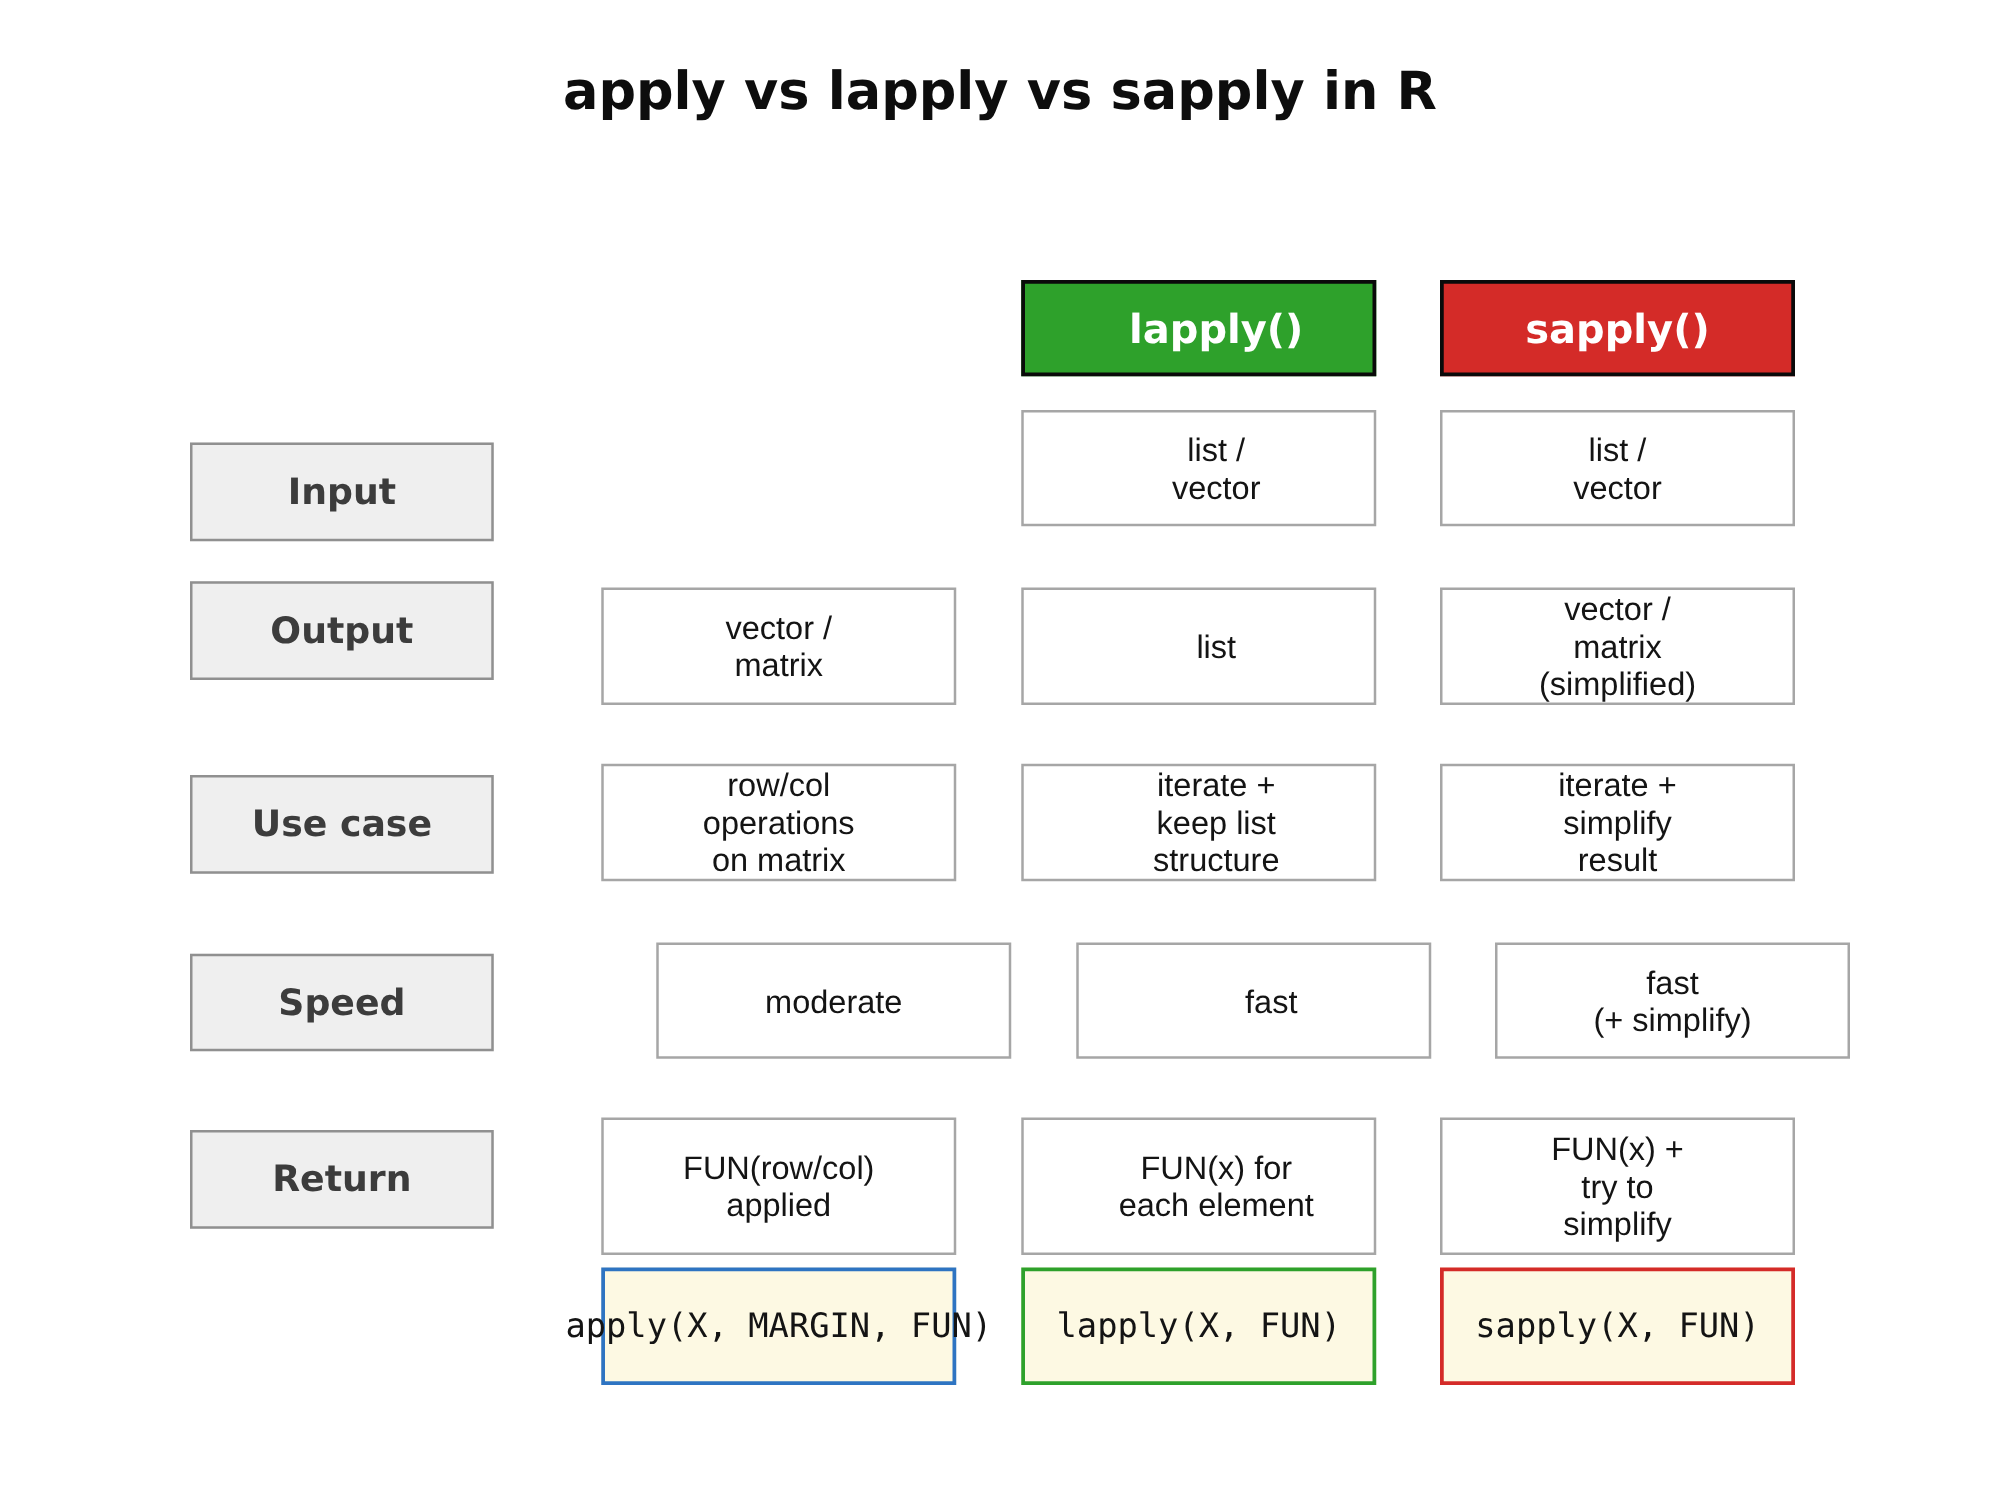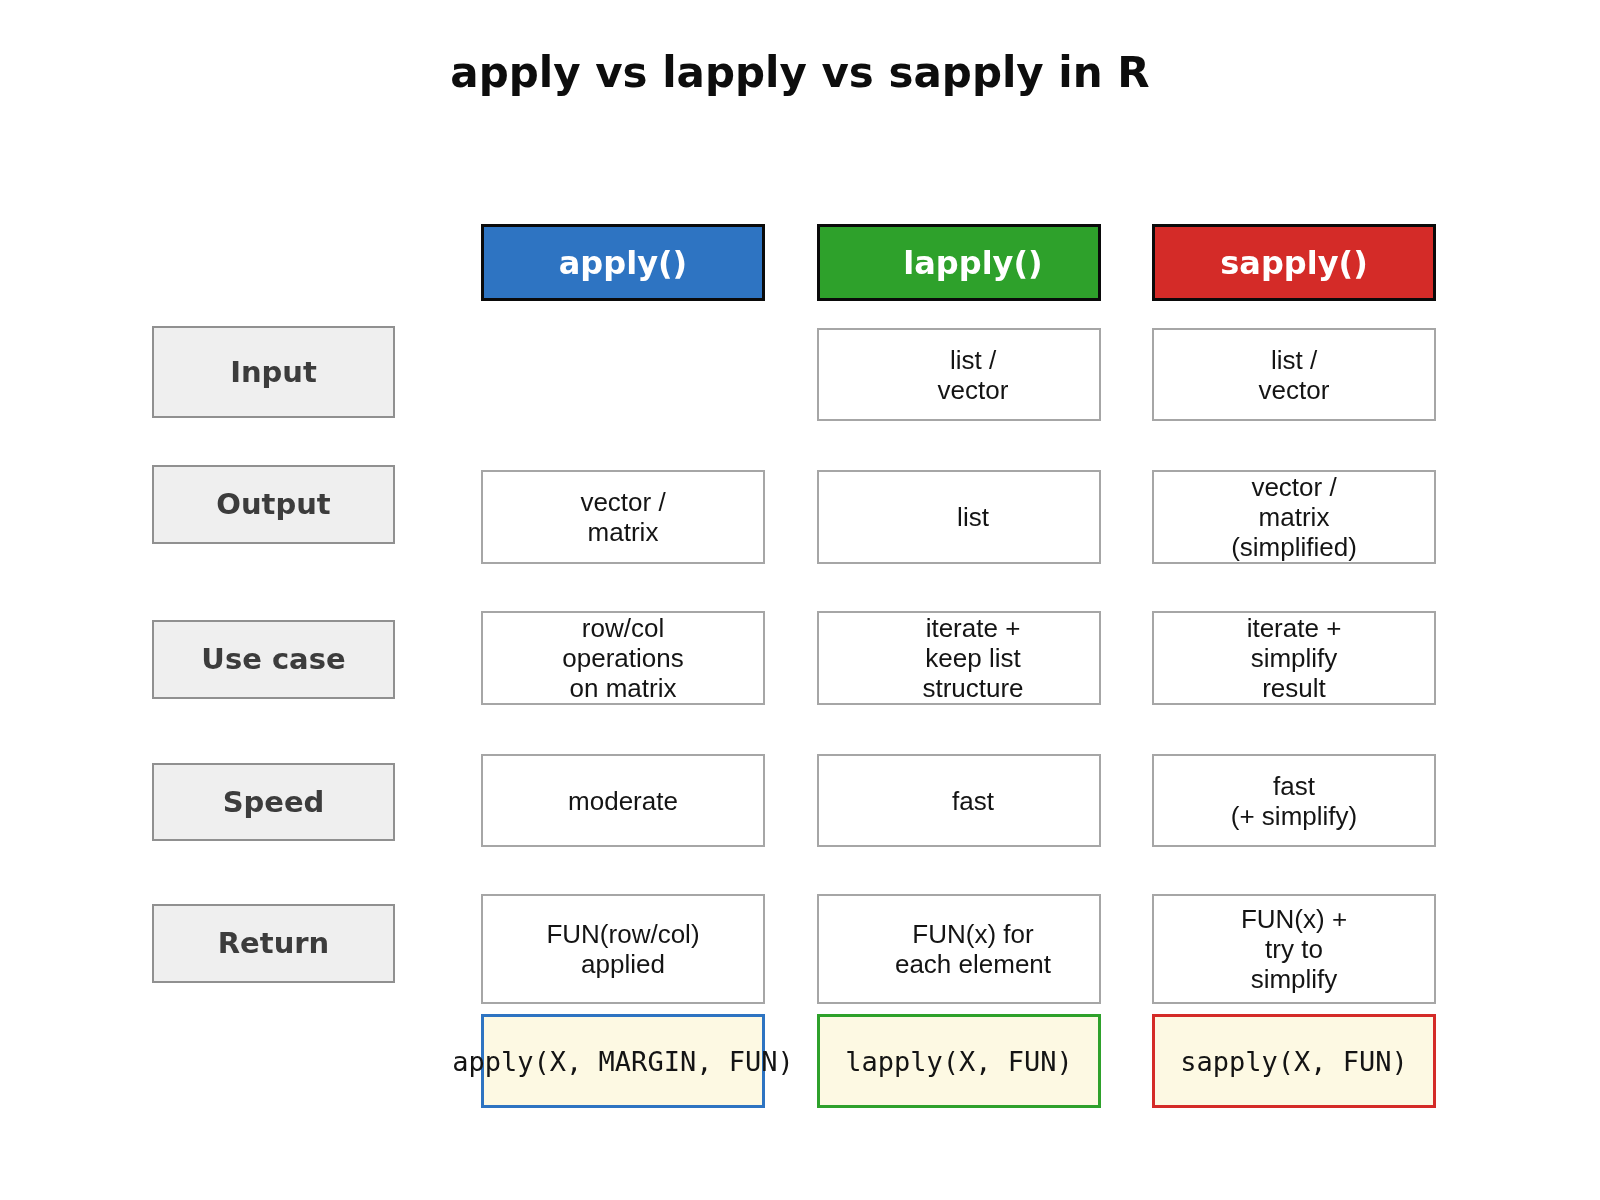--- a/index.html
+++ b/index.html
@@ -15,24 +15,24 @@
   .c0{left:481px;width:284px;}
   .c1{left:817px;width:284px;padding-left:28px;}
   .c2{left:1152px;width:284px;}
   .labelcol{left:152px;width:243px;}
 
   
   .rhead{top:224px;height:77px;}
   .rinput{top:328px;height:93px;}
   .routput{top:470px;height:94px;}
   .rusecase{top:611px;height:94px;}
-  .rspeed{top:754px;height:93px;}
+  .rspeed{top:754px;height:93px;margin-left:44px;}
   .rreturn{top:894px;height:110px;}
   .rcode{top:998px;height:94px;margin-top:16px;}
-  .linput{top:326px;height:92px;}
+  .linput{top:354px;height:79px;}
   .loutput{top:465px;height:79px;justify-content:center;}
   .lusecase{top:620px;height:79px;}
   .lspeed{top:763px;height:78px;}
   .lreturn{top:904px;height:79px;}
 
   
   .header{border:3px solid #0a0a0a;color:#ffffff;
           font:bold 32px/1 "DejaVu Sans",sans-serif;}
   .h-apply{background:#2E74C2;}
   .h-lapply{background:#2EA12B;}
@@ -52,23 +52,20 @@
         white-space:nowrap;color:#141414;
         font:27px/1 "DejaVu Sans Mono",monospace;}
 </style>
 </head>
 <body>
 
 <div class="canvas">
 
   <h1 class="title">apply vs lapply vs sapply in R</h1>
 
-  <div class="box header h-apply c0 rhead">
-    <span>apply()</span>
-  </div>
   <div class="box header h-lapply c1 rhead">
     <span>lapply()</span>
   </div>
   <div class="box header h-sapply c2 rhead">
     <span>sapply()</span>
   </div>
 
   <div class="box rowlabel labelcol linput">
     <span>Input</span>
   </div>

